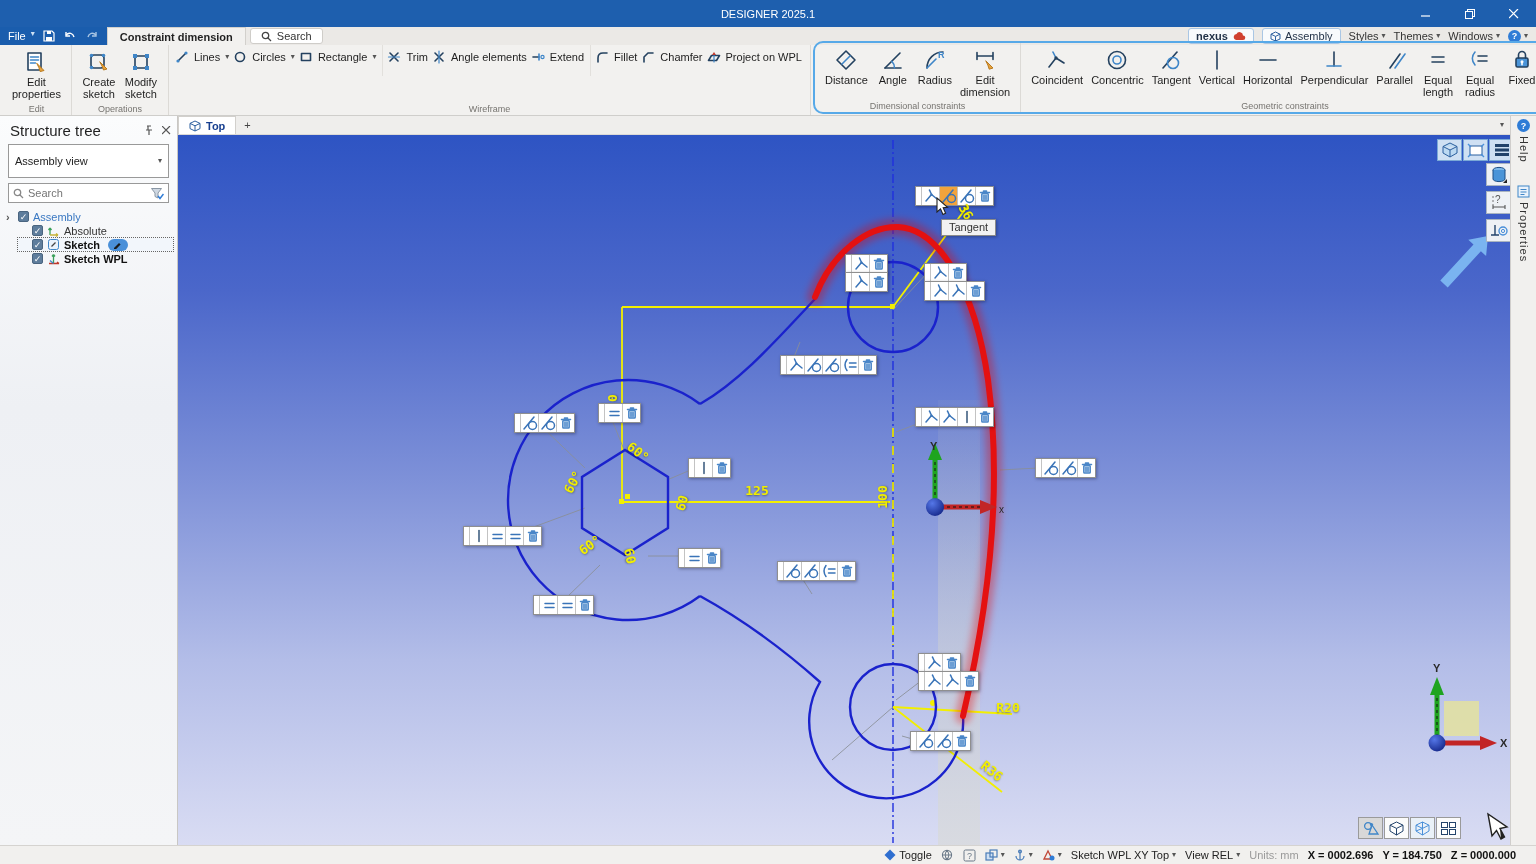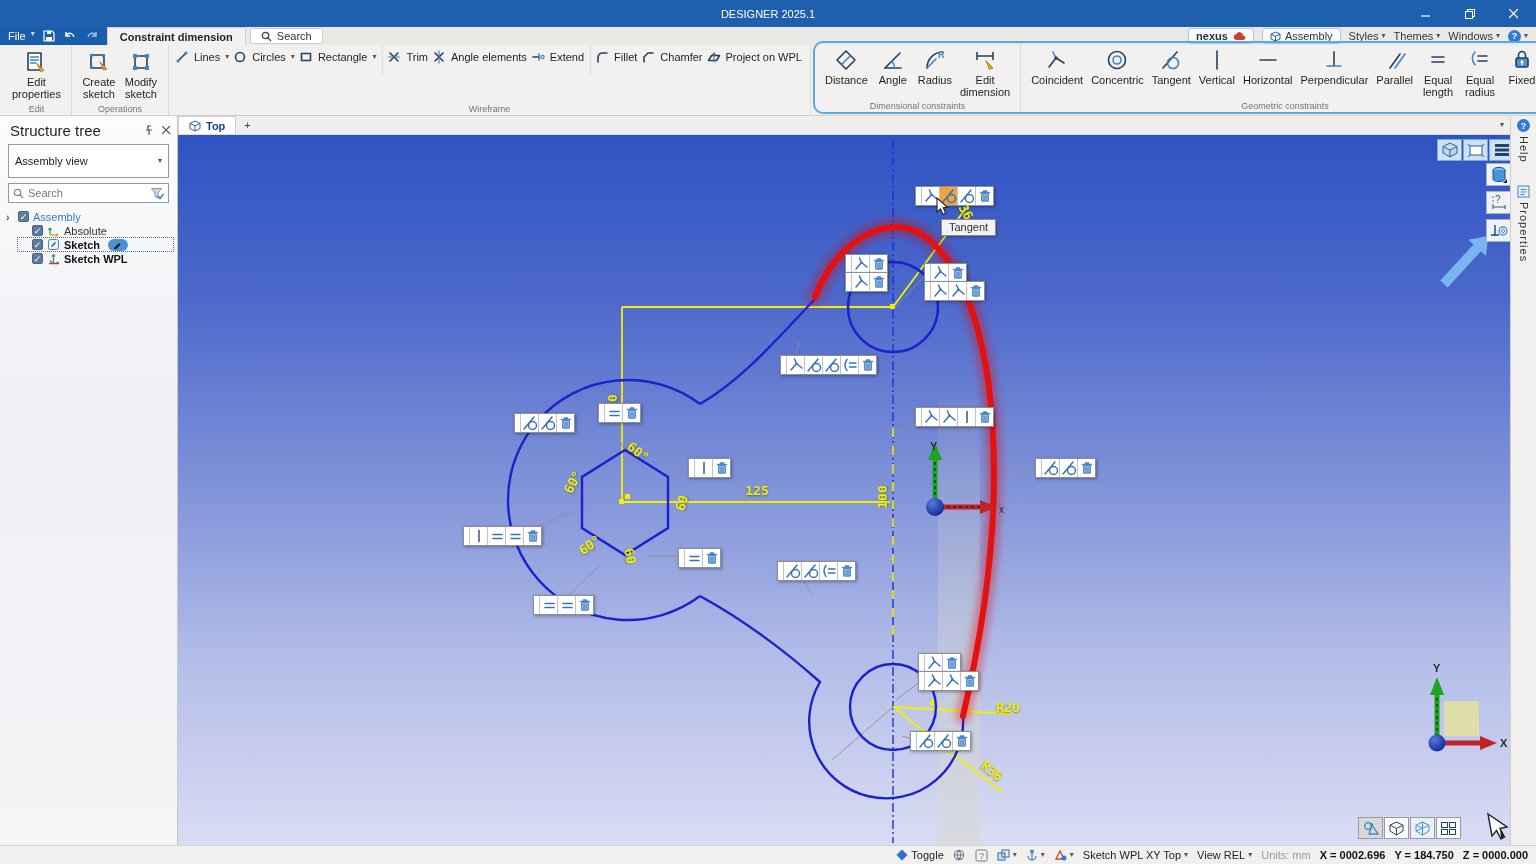--- a/index.html
+++ b/index.html
@@ -84,21 +84,21 @@
 .vp-side{left:1308px;position:absolute;width:25px;height:23px;display:flex;align-items:center;justify-content:center;background:#eef1f5;border:1px solid #a9b4c0}
 .vp-bottom{left:1180px;top:682px;position:absolute;display:flex;gap:1px}
 .vp-bottom .vpbtn{position:static;background:#ececec;border-color:#9a9a9a}
 
 
 .rightstrip{position:absolute;right:0;top:116px;width:26px;bottom:19px;background:#f1f0ee;border-left:1px solid #d0cecc;display:flex;flex-direction:column;align-items:center;padding-top:3px;gap:4px}
 .vtext{writing-mode:vertical-rl;font-size:11px;color:#333;letter-spacing:1px}
 .strip-sep{height:14px}
 
 
-.statusbar{position:absolute;left:0;right:0;bottom:0;height:19px;background:#f1f0ee;border-top:1px solid #d5d3d0;display:flex;align-items:center;justify-content:flex-end;gap:9px;padding-right:8px;font-size:11px;color:#222}
+.statusbar{position:absolute;left:0;right:0;bottom:0;height:19px;background:#f1f0ee;border-top:1px solid #d5d3d0;display:flex;align-items:center;justify-content:flex-end;gap:9px;padding-right:20px;font-size:11px;color:#222}
 .sb-item{display:flex;align-items:center;gap:3px;white-space:nowrap}
 .sb-muted{color:#9a9a9a}
 .coord{font-weight:bold;color:#111}
 </style>
 </head>
 <body>
 
 <div class="app">
 
   <div class="titlebar">

